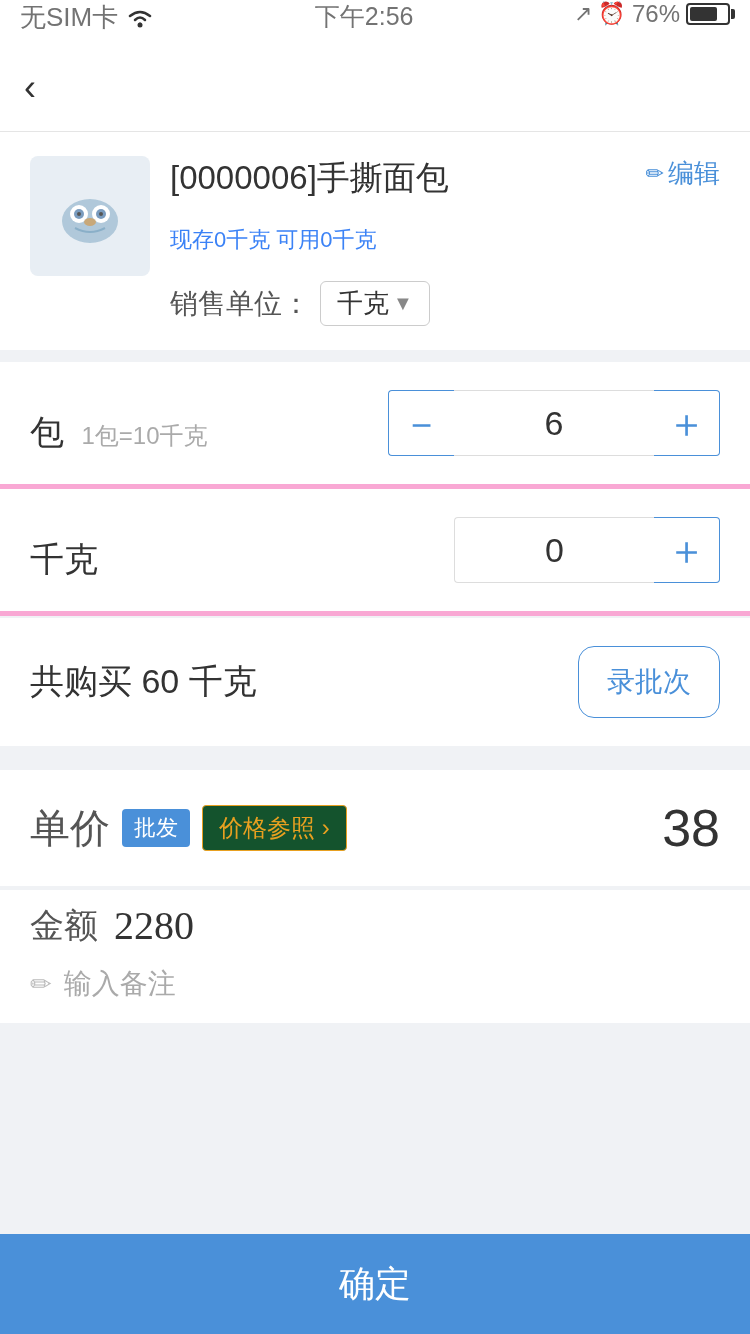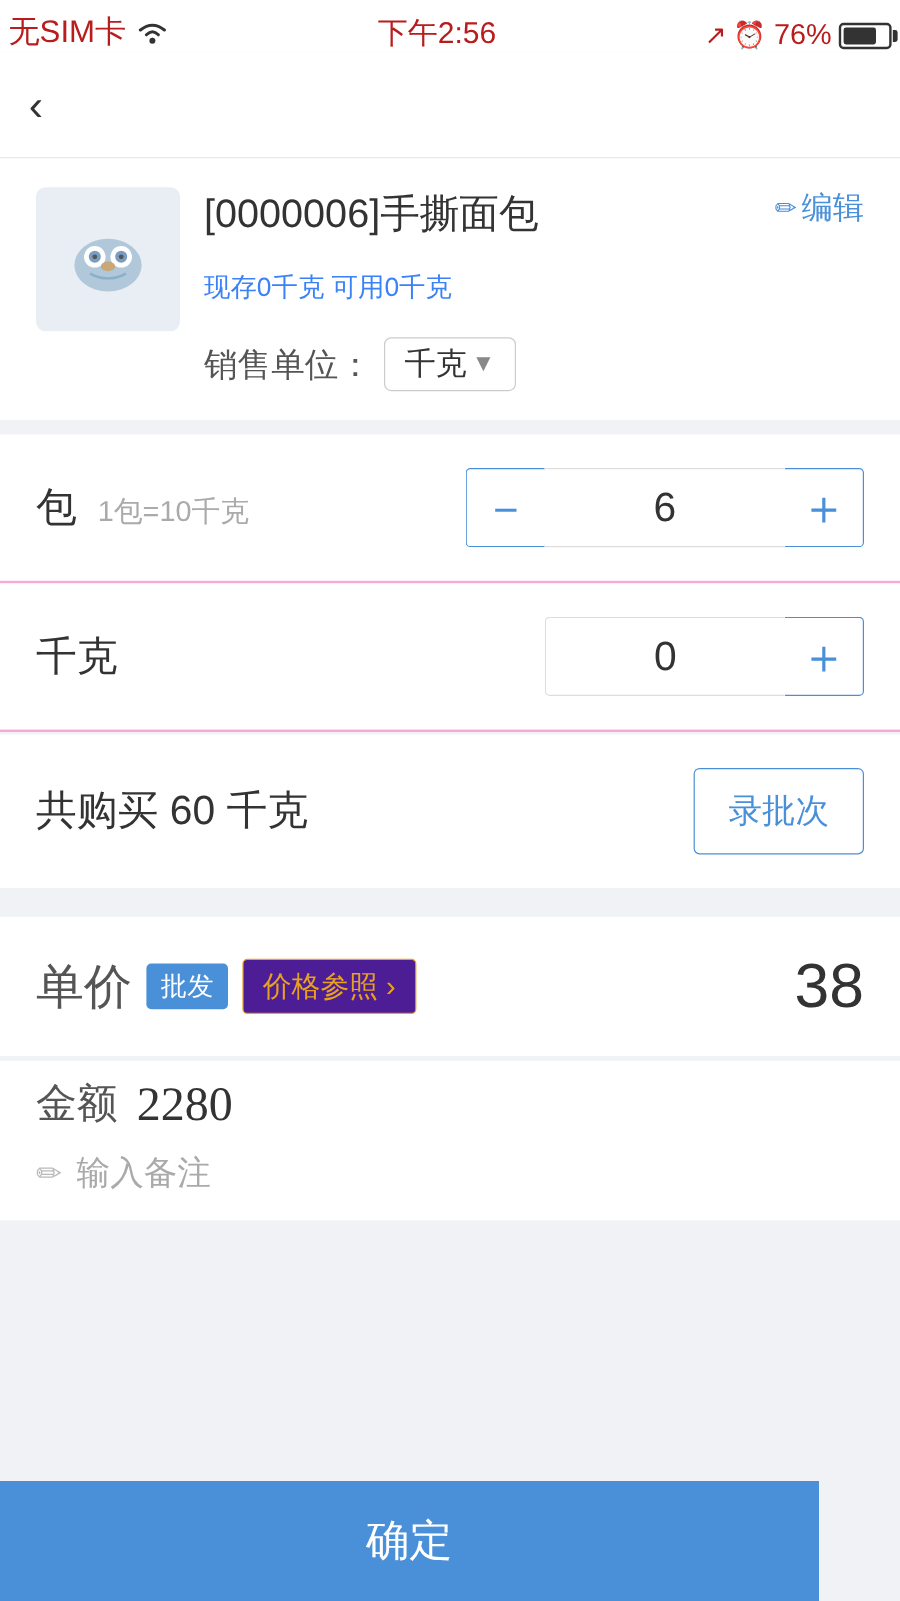--- a/index.html
+++ b/index.html
@@ -12,25 +12,25 @@
       font-size: 32px;
       color: #333;
     }
 
     
     .status-bar {
       width: 750px;
       height: 44px;
       background: #fff;
       display: flex;
-      align-items: flex-end;
+      align-items: flex-start;
       justify-content: space-between;
-      padding: 0 7px;
+      padding: 0 20px;
       font-size: 26px;
-      color: #b91c1c;
+      color: #737373;
     }
     .status-left { display: flex; align-items: center; gap: 8px; }
     .status-center { font-size: 25px; font-weight: 500; }
     .status-right { display: flex; align-items: center; gap: 6px; font-size: 24px; }
     .battery-icon {
       width: 44px; height: 22px;
       border: 2px solid #333;
       border-radius: 4px;
       position: relative;
       display: inline-flex;
@@ -139,23 +139,23 @@
     }
     .product-section { position: relative; }
 
     
     .input-section {
       background: #fff;
       margin-bottom: 2px;
     }
     .input-row {
       display: flex;
-      align-items: center;
+      align-items: flex-end;
       padding: 28px 30px;
-      border-bottom: 2px solid #f9a8d4;
+      border-bottom: 5px solid #f9a8d4;
     }
     .input-label {
       font-size: 34px;
       color: #333;
       flex: 1;
     }
     .input-sub-label {
       font-size: 24px;
       color: #aaa;
       margin-left: 8px;
@@ -205,21 +205,21 @@
     }
     .total-text {
       font-size: 34px;
       color: #333;
     }
     .record-btn {
       border: 1px solid #4a90d9;
       color: #4a90d9;
       background: #fff;
       padding: 16px 28px;
-      border-radius: 5px;
+      border-radius: 16px;
       font-size: 28px;
       cursor: pointer;
     }
 
     
     .price-section {
       background: #fff;
       padding: 28px 30px;
       display: flex;
       align-items: center;
@@ -238,21 +238,21 @@
     .price-tag {
       background: #4a90d9;
       color: #fff;
       font-size: 22px;
       padding: 4px 12px;
       border-radius: 4px;
     }
     .price-ref-btn {
       border: 1px solid #e8a020;
       color: #e8a020;
-      background: #4c1d95;
+      background: #14532d;
       padding: 6px 16px;
       border-radius: 4px;
       font-size: 24px;
       display: flex;
       align-items: center;
       gap: 4px;
       cursor: pointer;
     }
     .price-value {
       font-size: 52px;
@@ -296,21 +296,21 @@
 
     
     .empty-space {
       flex: 1;
       background: #f0f2f5;
       min-height: 340px;
     }
 
     
     .confirm-btn {
-      width: 682px;
+      width: 750px;
       height: 100px;
       background: #4a90d9;
       color: #fff;
       font-size: 36px;
       font-weight: 500;
       border: none;
       display: flex;
       align-items: center;
       justify-content: center;
       cursor: pointer;

